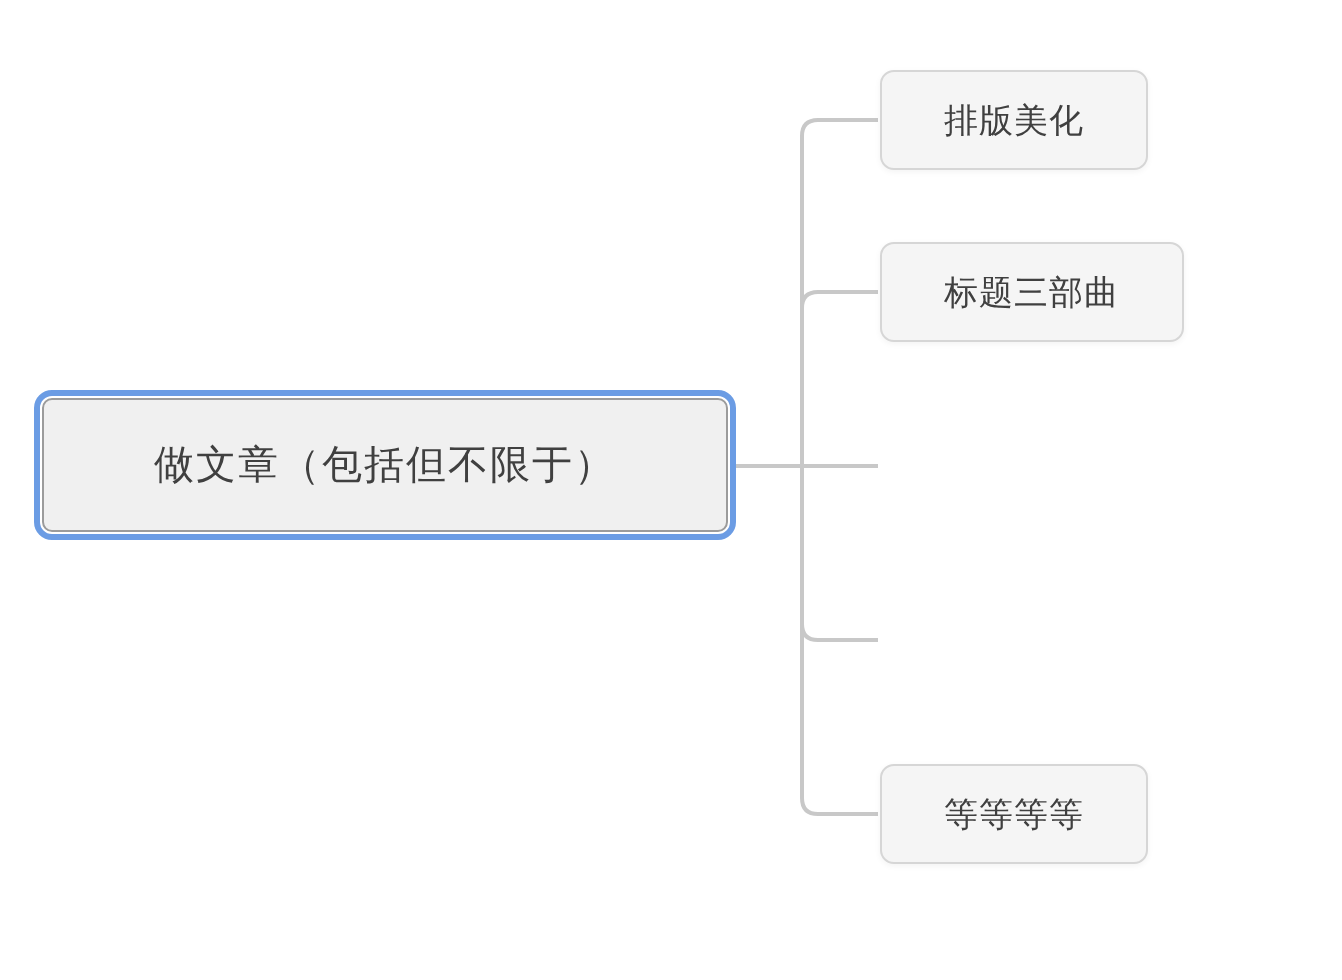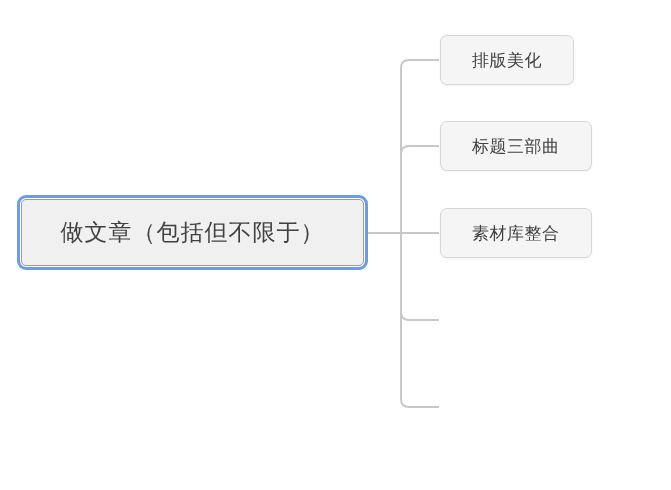--- a/index.html
+++ b/index.html
@@ -48,21 +48,21 @@
   .root-inner {
     width: 100%; height: 100%;
     border: 1px solid var(--root-border);
     border-radius: 5px;
     background: var(--root-fill);
     display: flex;
     align-items: center;
     justify-content: center;
   }
   .root-inner span {
-    font-size: 23px;
+    font-size: 20px;
     color: var(--text);
     letter-spacing: 1px;
     white-space: nowrap;
   }
   .child {
     position: absolute;
     left: 440px;
     height: 50px;
     border: 1px solid var(--node-border);
     border-radius: 7px;
@@ -100,19 +100,19 @@
   </div>
 
   <div class="child" style="top:35px">
     <span>排版美化</span>
   </div>
 
   <div class="child" style="top:121px">
     <span>标题三部曲</span>
   </div>
 
-  <div class="child" style="top:208px">
-    <span>素材库整合</span>
-  </div>
 
 
+  <div class="child" style="top:382px">
+    <span>等等等等</span>
+  </div>
 
 </div>
 
 </body></html>

